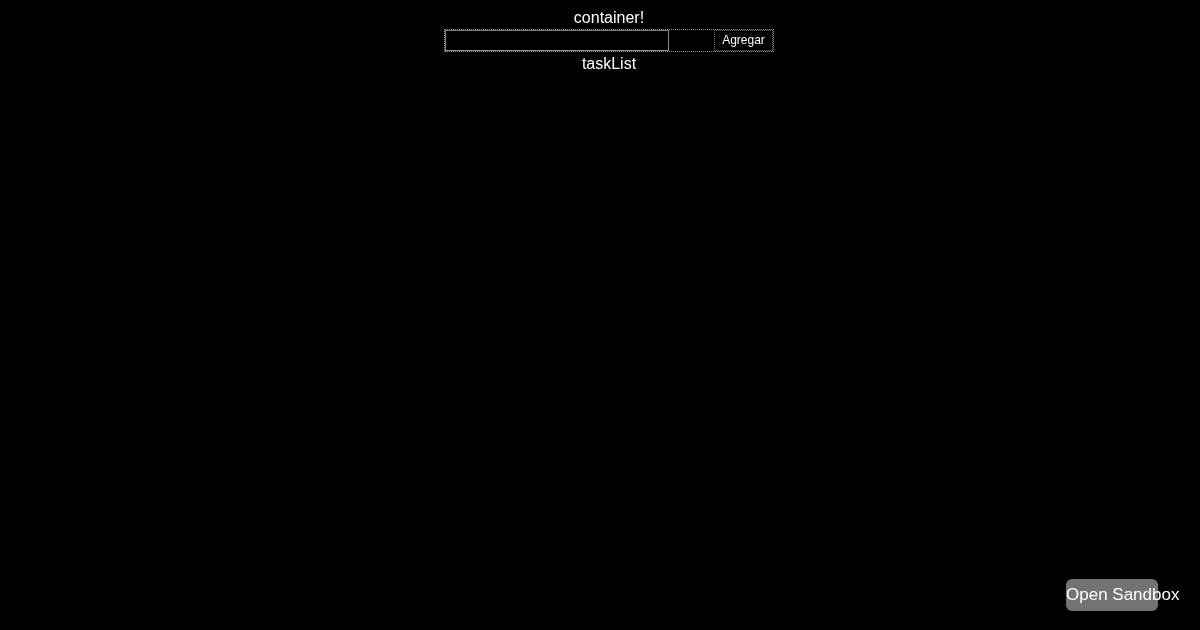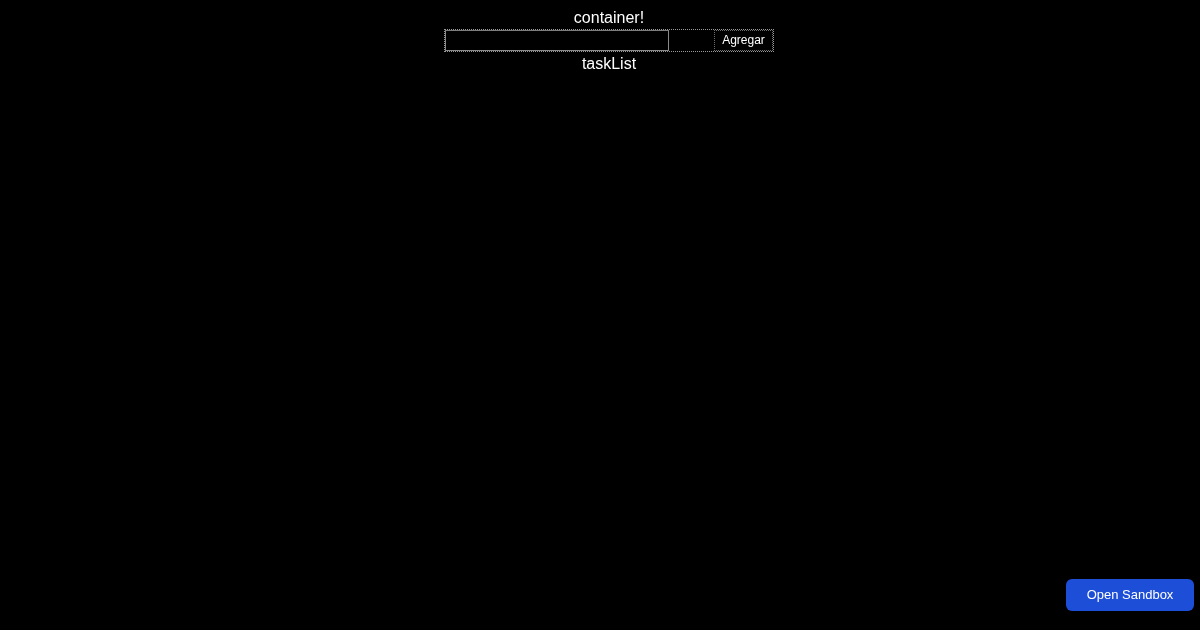--- a/index.html
+++ b/index.html
@@ -88,28 +88,28 @@
   }
   .list-labels .label-line + .label-line {
     margin-top: 0px;
   }
 
   
   .open-sandbox {
     position: absolute;
     left: 1066px;
     top: 579px;
-    width: 128px;
+    width: 92px;
     height: 32px;
-    background: #1d4ed8;
+    background: #737373;
     color: #ffffff;
     border: none;
     border-radius: 6px;
     font-family: "Liberation Sans", sans-serif;
-    font-size: 13px;
+    font-size: 17px;
     line-height: 32px;
     text-align: center;
     padding: 0;
     cursor: pointer;
     white-space: nowrap;
   }
 </style>
 </head>
 <body>
 

